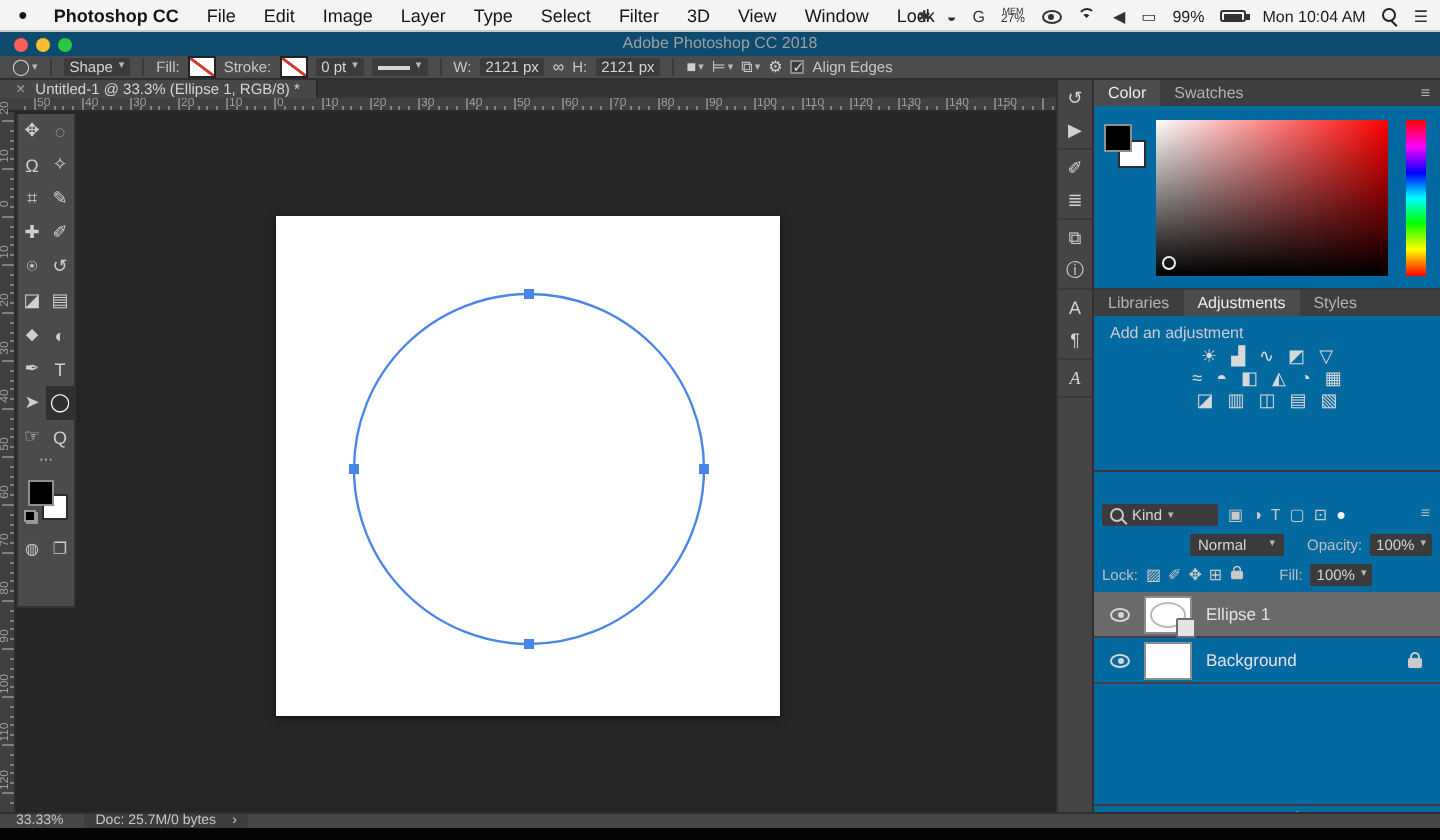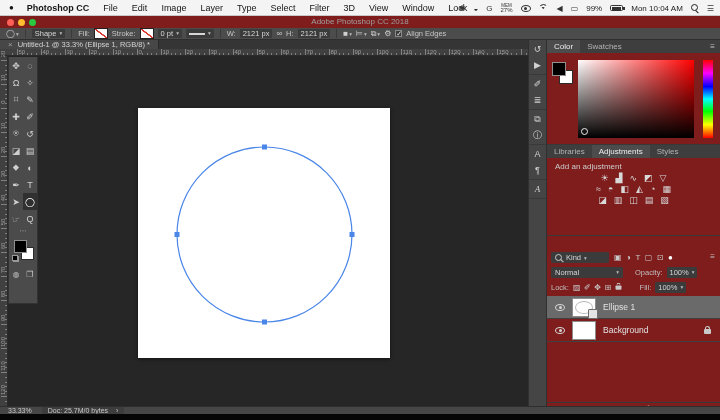--- a/index.html
+++ b/index.html
@@ -23,21 +23,21 @@
   .wifiicon:after{content:"";position:absolute;left:2.8px;top:3px;width:4px;height:4px;background:currentColor;border-radius:50%;clip-path:polygon(50% 50%,-20% -20%,120% -20%);}
   .spoticon{position:relative;display:inline-block;width:8px;height:8px;}
   .spoticon:before{content:"";position:absolute;left:0;top:0;width:5px;height:5px;border:1.2px solid currentColor;border-radius:50%;}
   .spoticon:after{content:"";position:absolute;right:0;bottom:0;width:3.5px;height:1.2px;background:currentColor;transform:rotate(45deg);}
   .batticon{position:relative;display:inline-block;width:13px;height:6px;border:1px solid currentColor;border-radius:1.5px;box-sizing:border-box;}
   .batticon:before{content:"";position:absolute;left:.5px;top:.5px;bottom:.5px;width:9px;background:currentColor;}
   .batticon:after{content:"";position:absolute;right:-2.5px;top:1px;width:1.5px;height:2.5px;background:currentColor;}
   .lockicon{position:relative;display:inline-block;width:7px;height:5px;background:#c9c9c9;border-radius:1px;margin-top:3px;}
   .lockicon:before{content:"";position:absolute;left:1px;top:-3.5px;width:4.5px;height:3.5px;border:1px solid #c9c9c9;border-bottom:none;border-radius:2.5px 2.5px 0 0;box-sizing:border-box;}
   
-  #titlebar{position:absolute;left:0;top:16px;width:720px;height:12px;background:#7f1d1d;}
+  #titlebar{position:absolute;left:0;top:16px;width:720px;height:12px;background:#0c4a6e;}
   .tl{position:absolute;top:2.5px;width:7px;height:7px;border-radius:50%;}
   #apptitle{position:absolute;left:0;right:0;top:0;text-align:center;font-size:8px;line-height:12px;color:#9f9f9f;}
   
   #optionsbar{position:absolute;left:0;top:28px;width:720px;height:12px;background:#4c4c4c;border-bottom:1px solid #2e2e2e;
     display:flex;align-items:center;gap:4px;padding-left:6px;box-sizing:border-box;font-size:7.5px;color:#c6c6c6;white-space:nowrap;}
   .obox{background:#3b3b3b;border-radius:1px;height:9px;line-height:9px;padding:0 3px;color:#d6d6d6;display:inline-flex;align-items:center;gap:3px;}
   .caret{font-size:5.5px;color:#b9b9b9;}
   .osep{width:1px;height:9px;background:#3a3a3a;margin:0 2px;}
   .noneswatch{display:inline-block;width:12px;height:9px;border:1px solid #222;background:
     linear-gradient(to top right,#fff 44%,#d9372b 46%,#d9372b 54%,#fff 56%);}
@@ -77,21 +77,21 @@
   #miniswatch i{position:absolute;width:4px;height:4px;border:.5px solid #999;}
   #miniswatch .mw{right:0;bottom:0;background:#fff;}
   #miniswatch .mb{left:0;top:0;background:#000;}
   #toolbottom{display:flex;justify-content:space-around;margin-top:6px;font-size:8px;color:#c9c9c9;}
   
   #dock{position:absolute;left:528px;top:40px;width:18px;height:374px;background:#454545;border-left:1px solid #303030;box-sizing:border-box;}
   .dockgroup{border-bottom:1px solid #393939;padding:1px 0;}
   .dockbtn{height:16px;display:flex;align-items:center;justify-content:center;font-size:9px;color:#d2d2d2;}
   [data-name="glyphs-icon"]{font-style:italic;font-family:"Liberation Serif",serif;}
   
-  #panels{position:absolute;left:546px;top:40px;width:174px;height:374px;background:#7f1d1d;border-left:1px solid #303030;box-sizing:border-box;}
+  #panels{position:absolute;left:546px;top:40px;width:174px;height:374px;background:#0369a1;border-left:1px solid #303030;box-sizing:border-box;}
   .tabrow{position:relative;height:13px;background:#3e3e3e;display:flex;font-size:8px;}
   .ptab{padding:0 7px;line-height:13px;color:#b3b3b3;}
   .ptab.active{background:#4c4c4c;color:#ececec;}
   .pmenu{position:absolute;right:5px;top:0;line-height:13px;color:#c0c0c0;font-size:8px;}
   
   #colorpanel{position:absolute;left:0;top:0;width:100%;height:105px;border-bottom:1px solid #383838;box-sizing:border-box;}
   #cswatches{position:absolute;left:5px;top:22px;width:22px;height:22px;}
   #cbg{position:absolute;left:7px;top:8px;width:12px;height:12px;background:#fff;border:1px solid #2c2c2c;}
   #cfg{position:absolute;left:0;top:0;width:12px;height:12px;background:#000;border:1px solid #909090;}
   #satbox{position:absolute;left:31px;top:20px;width:116px;height:78px;
@@ -106,21 +106,21 @@
   .adjrow{display:flex;justify-content:center;gap:7px;height:11px;align-items:center;}
   .adjicon{font-size:9px;color:#d8d8d8;line-height:11px;}
   
   #layerspanel{position:absolute;left:0;top:196px;width:100%;height:178px;}
   .lrow{position:absolute;left:0;width:100%;display:flex;align-items:center;font-size:7.5px;color:#bfbfbf;}
   #filterrow{top:15px;height:13px;padding:0 4px;gap:5px;box-sizing:border-box;}
   #kindbox{background:#3b3b3b;border-radius:1px;height:11px;display:inline-flex;align-items:center;gap:3px;padding:0 4px;width:58px;box-sizing:border-box;color:#d6d6d6;}
   #filtericons{display:flex;gap:4.5px;align-items:center;font-size:8px;color:#c9c9c9;}
   #filtericons .icn:last-child{color:#fff;}
   #blendrow{top:30px;height:13px;padding:0 4px;gap:4px;box-sizing:border-box;}
-  #normalbox{background:#3b3b3b;border-radius:1px;height:11px;line-height:11px;padding:0 4px;width:72px;box-sizing:border-box;color:#d6d6d6;display:flex;justify-content:space-between;}
+  #normalbox{background:#3b3b3b;border-radius:1px;height:11px;line-height:11px;padding:0 4px;width:72px;box-sizing:border-box;color:#d6d6d6;display:flex;justify-content:space-between;margin-left:44px;}
   .valbox{background:#3b3b3b;border-radius:1px;height:11px;line-height:11px;padding:0 3px;color:#d6d6d6;display:inline-flex;gap:3px;align-items:center;}
   #lockrow{top:45px;height:12px;padding:0 4px;gap:4px;box-sizing:border-box;}
   #lockicons{display:flex;gap:3.5px;align-items:center;font-size:8px;color:#c9c9c9;}
   #lockicons .lockicon{transform:scale(.85);margin-top:0;}
   #layerlist{position:absolute;left:0;top:60px;width:100%;}
   .layerrow{position:relative;height:23px;display:flex;align-items:center;gap:7px;padding-left:8px;box-sizing:border-box;color:#e2e2e2;font-size:8.5px;border-bottom:1px solid #414141;}
   .layerrow.selected{background:#6a6a6a;}
   .layerrow .eyeicon{color:#d6d6d6;flex:none;}
   .thumb{position:relative;width:24px;height:19px;background:#fff;border:1px solid #8d8d8d;box-sizing:border-box;flex:none;}
   .thumb.shape:before{content:"";position:absolute;inset:2px;border:1px solid #b9b9b9;border-radius:50%;}

